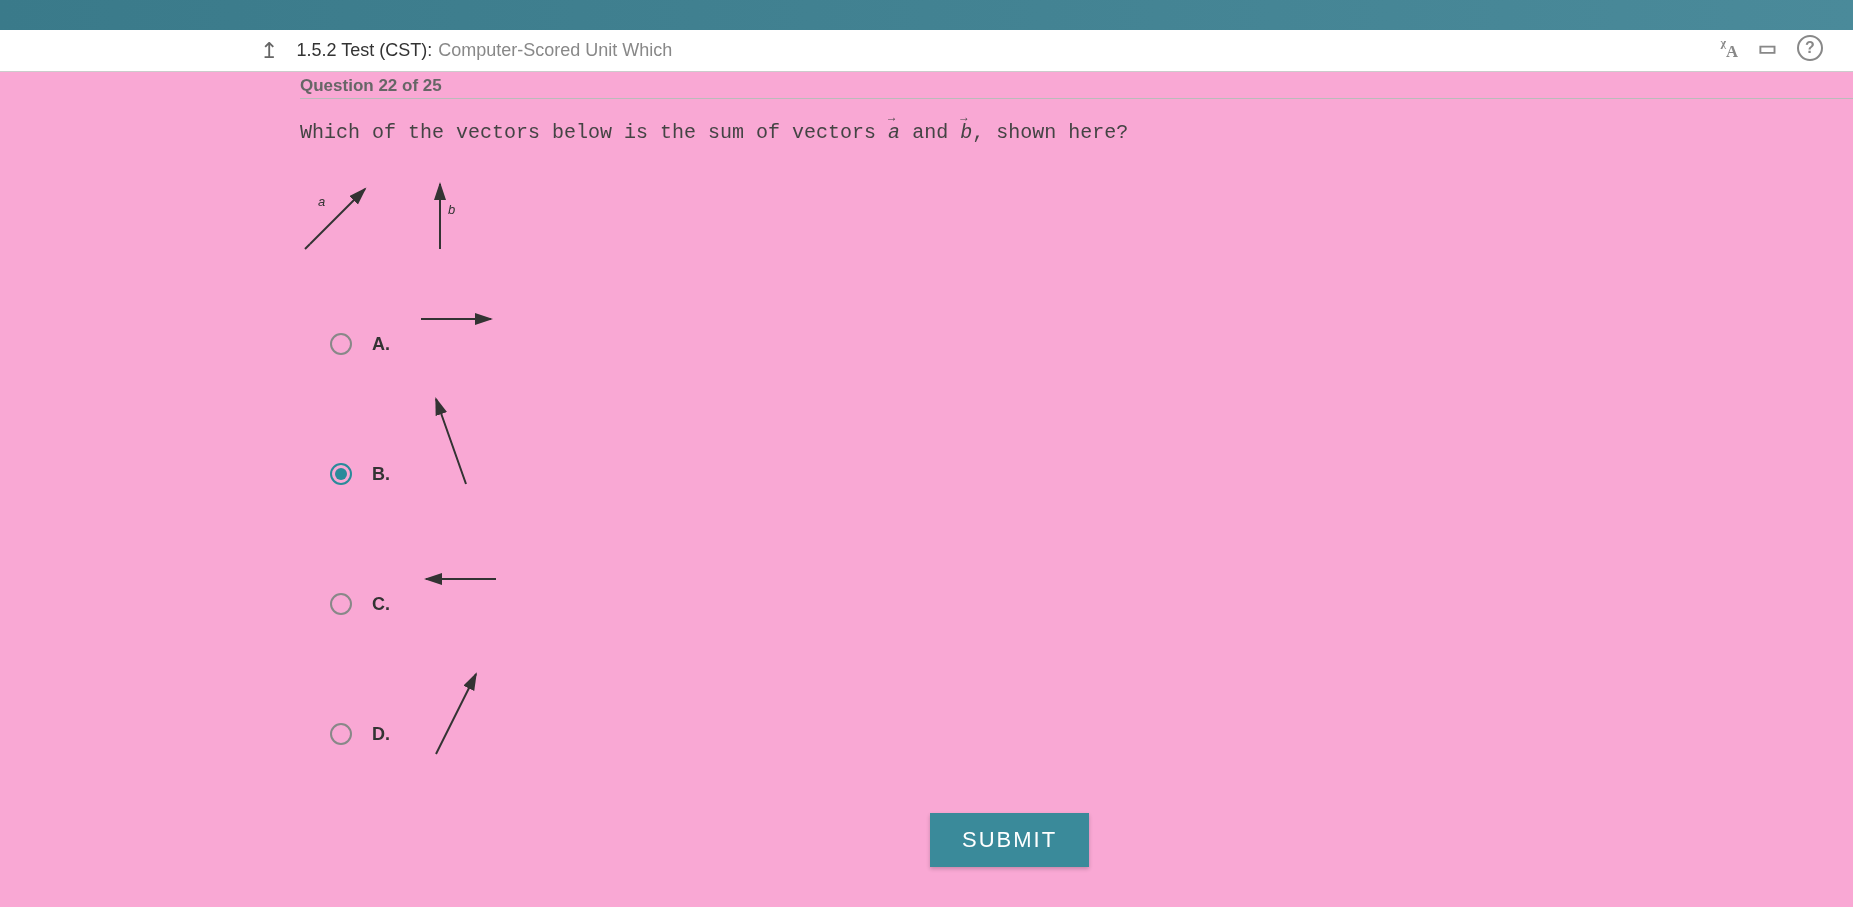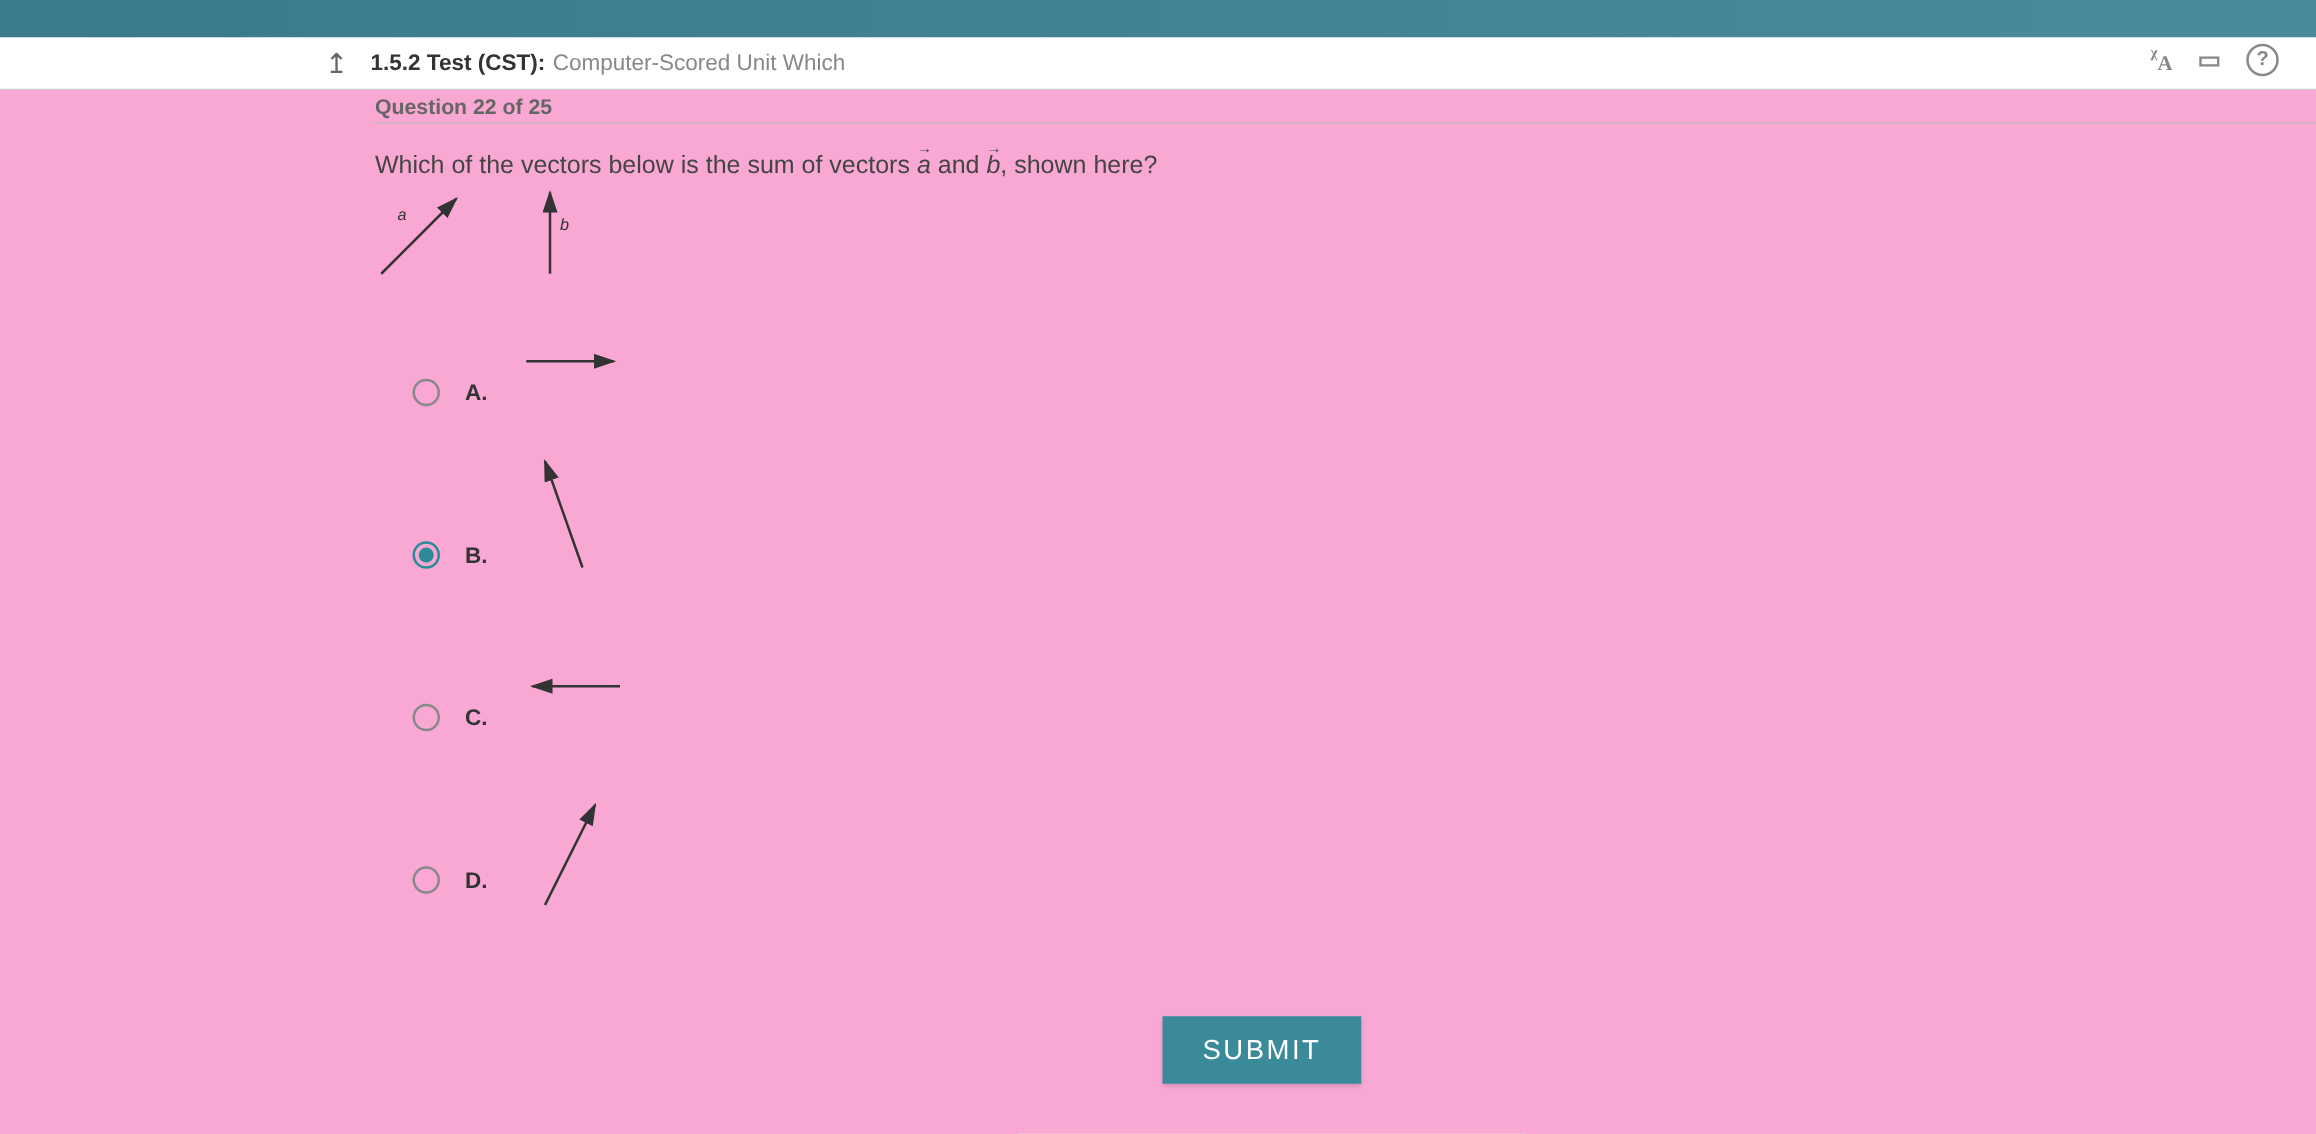--- a/index.html
+++ b/index.html
@@ -39,21 +39,21 @@
     }
     .header-bar .back-arrow {
       font-size: 22px;
       color: #666;
       margin-right: 18px;
       cursor: pointer;
     }
     .header-bar .title-prefix {
       font-size: 18px;
       color: #333;
-      font-weight: 700;
+      font-weight: 400;
     }
     .header-bar .title-suffix {
       font-size: 18px;
       color: #888;
       margin-left: 6px;
     }
     .header-icons {
       position: absolute;
       right: 30px;
       top: 34px;
@@ -91,20 +91,22 @@
       font-size: 17px;
       color: #666;
       font-weight: 600;
       border-bottom: 1px solid #bbb;
       padding-bottom: 2px;
       margin-bottom: 22px;
     }
     .question-text {
       font-size: 20px;
       color: #444;
+      margin-bottom: 30px;
+      font-family: Liberation Mono, monospace;
     }
     .vec-symbol {
       position: relative;
       display: inline-block;
       font-style: italic;
     }
     .vec-symbol::before {
       content: "→";
       position: absolute;
       top: -10px;

